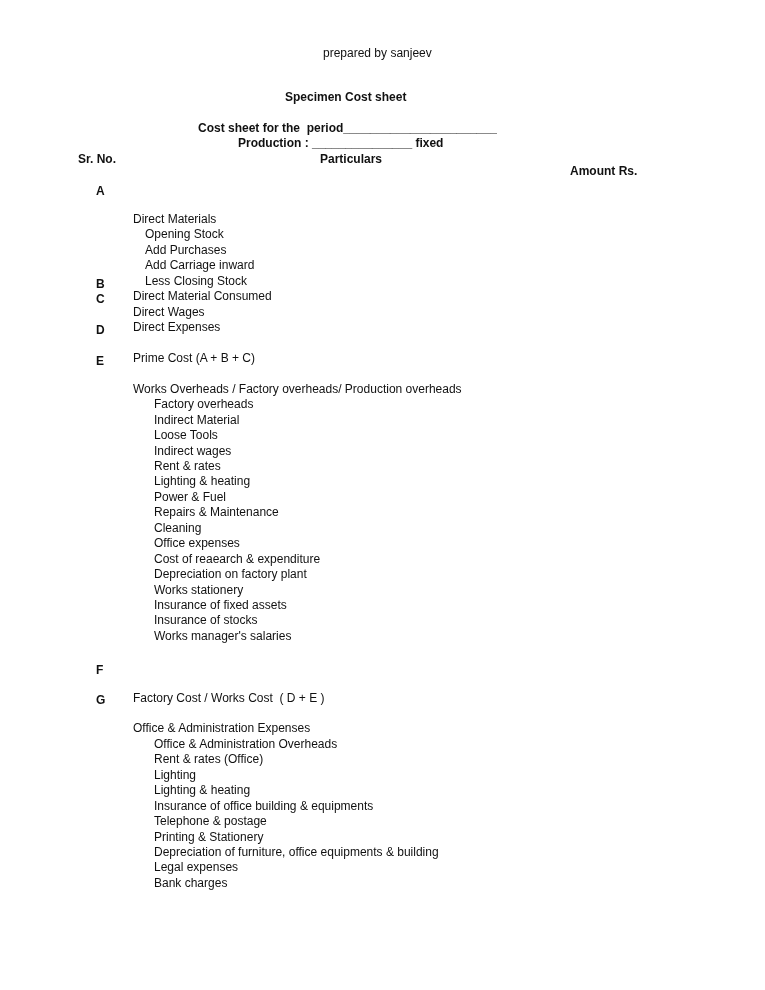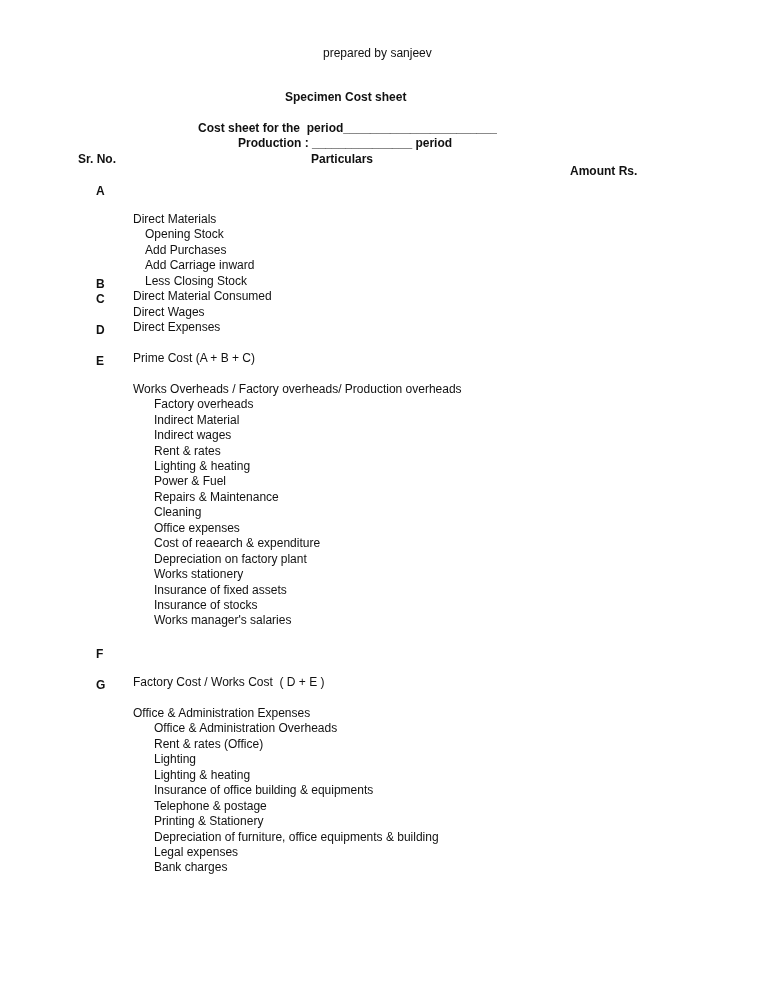--- a/index.html
+++ b/index.html
@@ -44,43 +44,44 @@
 <body>
 
 <div class="page">
 
   <span class="abs hdr" style="left:323px; top:46px;">prepared by sanjeev</span>
 
   <span class="abs hdr b" style="left:285px; top:90px;">Specimen Cost sheet</span>
 
   <span class="abs hdr b" style="left:198px; top:121px;"><span>Cost sheet for the  period</span><span>_______________________</span></span>
 
-  <span class="abs hdr b" style="left:238px; top:136px;"><span>Production : </span><span>_______________</span><span> period</span></span>
+  <span class="abs hdr b" style="left:238px; top:136px;"><span>Production : </span><span>_______________</span><span> fixed</span></span>
 
   <span class="abs hdr b" style="left:78px; top:152px;">Sr. No.</span>
 
-  <span class="abs hdr b" style="left:311px; top:152px;text-align:center;">Particulars</span>
+  <span class="abs hdr b" style="left:320px; top:152px;text-align:center;">Particulars</span>
 
   <span class="abs hdr b" style="left:570px; top:164px;">Amount Rs.</span>
 
   <div class="rows">
       <div class="row"><span class="letter">A</span><span class="text i-main">Direct Materials</span></div>
       <div class="row"><span class="text i-sub1">Opening Stock</span></div>
       <div class="row"><span class="text i-sub1">Add Purchases</span></div>
       <div class="row"><span class="text i-sub1">Add Carriage inward</span></div>
       <div class="row"><span class="text i-sub1">Less Closing Stock</span></div>
       <div class="row"><span class="text i-main u">Direct Material Consumed</span></div>
       <div class="row"><span class="letter">B</span><span class="text i-main">Direct Wages</span></div>
       <div class="row"><span class="letter">C</span><span class="text i-main">Direct Expenses</span></div>
       <div class="row"></div>
       <div class="row"><span class="letter">D</span><span class="text i-main">Prime Cost (A + B + C)</span></div>
       <div class="row"></div>
       <div class="row"><span class="letter">E</span><span class="text i-main">Works Overheads / Factory overheads/ Production overheads</span></div>
       <div class="row"><span class="text i-sub2">Factory overheads</span></div>
       <div class="row"><span class="text i-sub2">Indirect Material</span></div>
+      <div class="row"><span class="text i-sub2">Loose Tools</span></div>
       <div class="row"><span class="text i-sub2">Indirect wages</span></div>
       <div class="row"><span class="text i-sub2">Rent &amp; rates</span></div>
       <div class="row"><span class="text i-sub2">Lighting &amp; heating</span></div>
       <div class="row"><span class="text i-sub2">Power &amp; Fuel</span></div>
       <div class="row"><span class="text i-sub2">Repairs &amp; Maintenance</span></div>
       <div class="row"><span class="text i-sub2">Cleaning</span></div>
       <div class="row"><span class="text i-sub2">Office expenses</span></div>
       <div class="row"><span class="text i-sub2">Cost of reaearch &amp; expenditure</span></div>
       <div class="row"><span class="text i-sub2">Depreciation on factory plant</span></div>
       <div class="row"><span class="text i-sub2">Works stationery</span></div>

